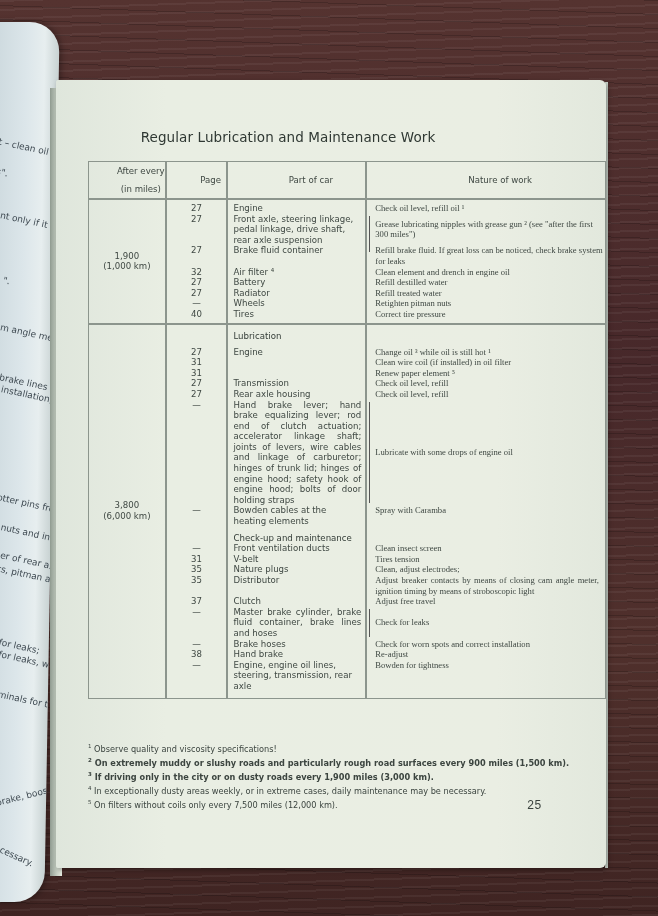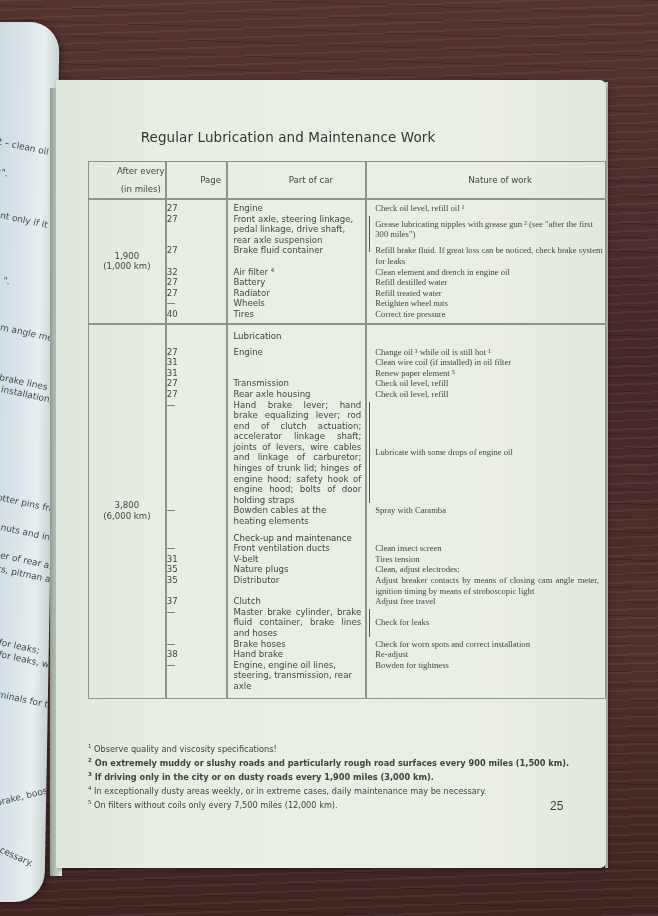--- a/index.html
+++ b/index.html
@@ -19,31 +19,31 @@
     background:linear-gradient(90deg,#8f9a90,#c9d2c6 60%,#e6ebe0);}
   .page{position:absolute;left:56px;top:80px;width:550px;height:788px;
     background:linear-gradient(90deg,#dfe6dc 0%,#e9eee3 20%,#eaeee3 80%,#e2e8dd 100%);
     border-radius:2px 6px 6px 2px;box-shadow:2px 2px 5px rgba(0,0,0,0.35);}
   .page-edge{position:absolute;left:605px;top:82px;width:3px;height:786px;background:#cfd9cf;}
   .title{position:absolute;left:0;width:464px;top:49px;text-align:center;font-weight:normal;font-size:13.5px;color:#2f3833;letter-spacing:0.1px;}
   table{position:absolute;left:32px;top:81px;border-collapse:collapse;font-size:8.6px;line-height:10.6px;color:#3f4843;}
   td,th{vertical-align:top;padding:0;}
   .hdr th{font-weight:normal;border:1px solid #8c958d;border-bottom:2px solid #8c958d;height:26px;vertical-align:middle;text-align:center;font-size:8.6px;line-height:18px;padding-left:28px;}
   .c1{width:52px;border-left:1px solid #8c958d;border-right:2px solid #8c958d;text-align:center;vertical-align:middle;margin-left:32px;}
-  .c2{width:34px;border-right:2px solid #8c958d;text-align:left;}
+  .c2{width:34px;border-right:2px solid #8c958d;text-align:center;}
   .c3{width:114px;border-right:2px solid #8c958d;padding-left:5px!important;padding-right:4px!important;}
   .c4{width:238px;border-right:1px solid #8c958d;padding-left:8px!important;position:relative;font-family:Liberation Serif, serif;}
   .sec td{border-bottom:2px solid #8c958d;}
   .row-gap td{height:3px;}
   .sub{font-weight:normal;color:#333c37;}
   .brace{position:absolute;left:2px;border-left:1.3px solid #555;}
   .footnotes{position:absolute;left:32px;top:661px;font-size:8.2px;line-height:11px;color:#3c4540;}
   .footnotes .b{font-weight:bold;}
   sup{font-size:5.5px;vertical-align:4px;}
-  .pagenum{position:absolute;left:494px;top:719px;font-family:Liberation Sans, sans-serif;font-size:12px;color:#3a423e;}
+  .pagenum{position:absolute;left:471px;top:719px;font-family:Liberation Mono, monospace;font-size:12px;color:#3a423e;}
 </style>
 </head>
 <body>
 
 <div class="left-page">
   <div class="left-line" style="top:112px;left:2px">ent – clean oil</div>
   <div class="left-line" style="top:143px;left:6px">es".</div>
   <div class="left-line" style="top:185px;left:2px">ment only if it is</div>
   <div class="left-line" style="top:253px;left:20px">".</div>
   <div class="left-line" style="top:300px;left:18px">m angle meter</div>
@@ -109,21 +109,21 @@
           <td class="c4">Refill destilled water</td>
         </tr>
     <tr>
           <td class="c2">27</td>
           <td class="c3">Radiator</td>
           <td class="c4">Refill treated water</td>
         </tr>
     <tr>
           <td class="c2">—</td>
           <td class="c3">Wheels</td>
-          <td class="c4">Retighten wheel nuts</td>
+          <td class="c4">Retighten pitman nuts</td>
         </tr>
     <tr>
           <td class="c2">40</td>
           <td class="c3">Tires</td>
           <td class="c4">Correct tire pressure</td>
         </tr>
     <tr class="sec row-gap">
           <td class="c2"></td>
           <td class="c3"></td>
           <td class="c4"></td>

